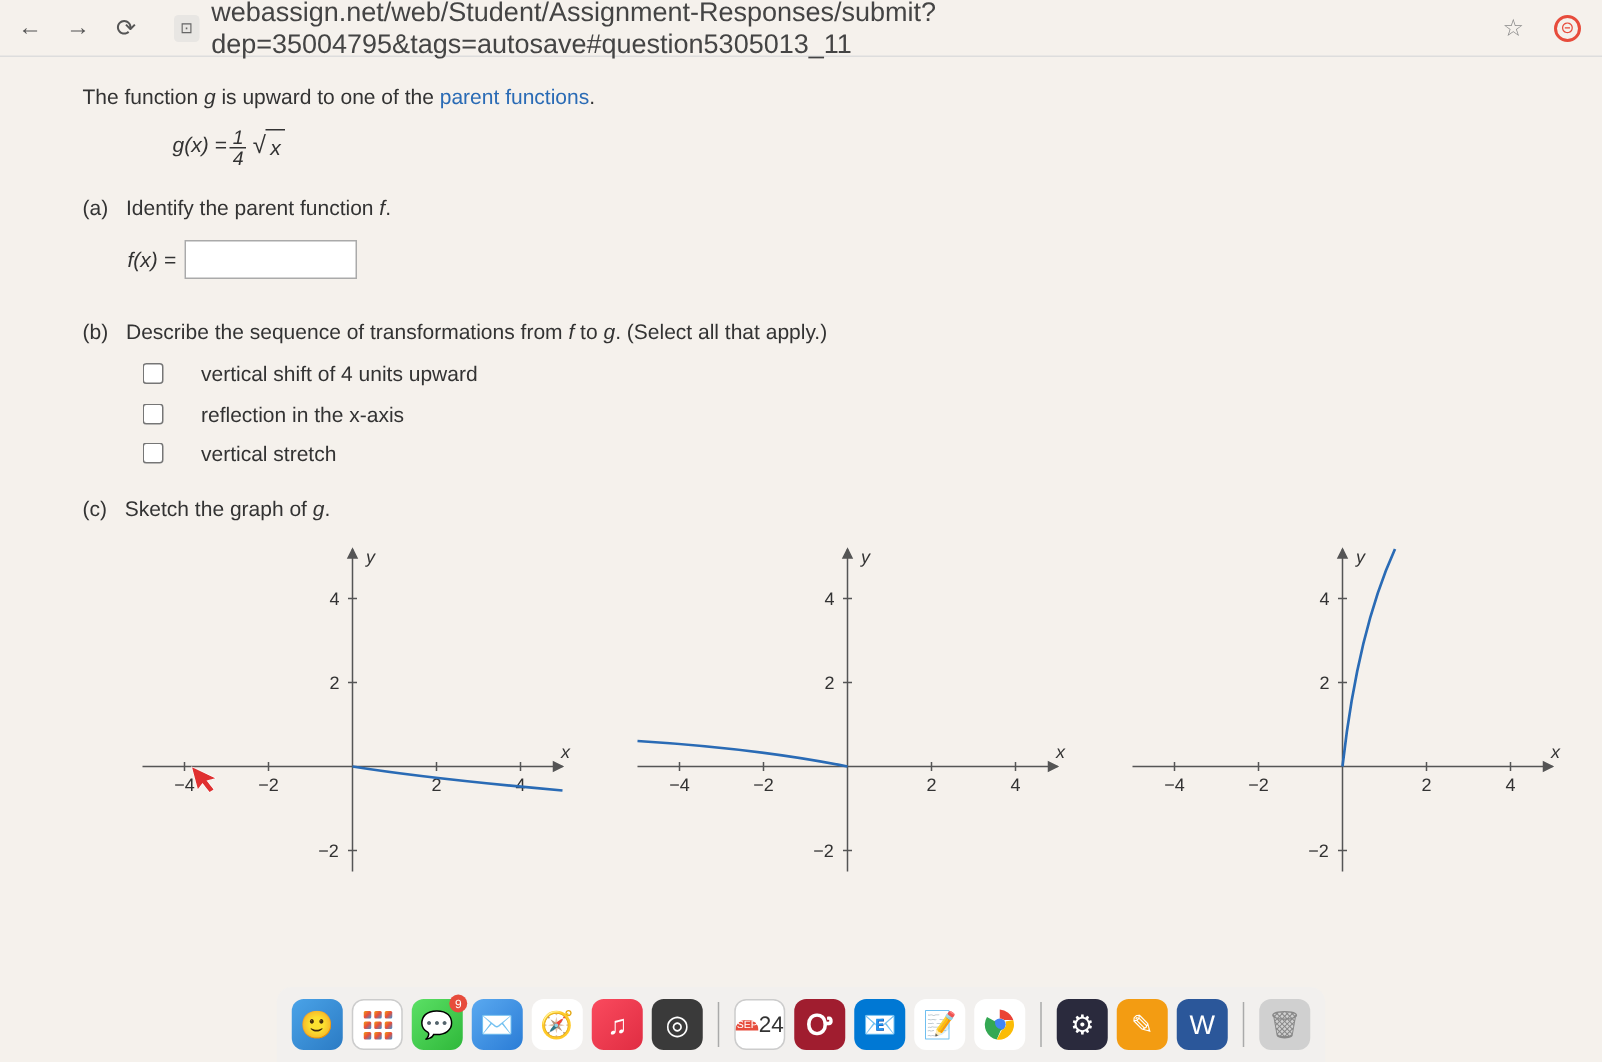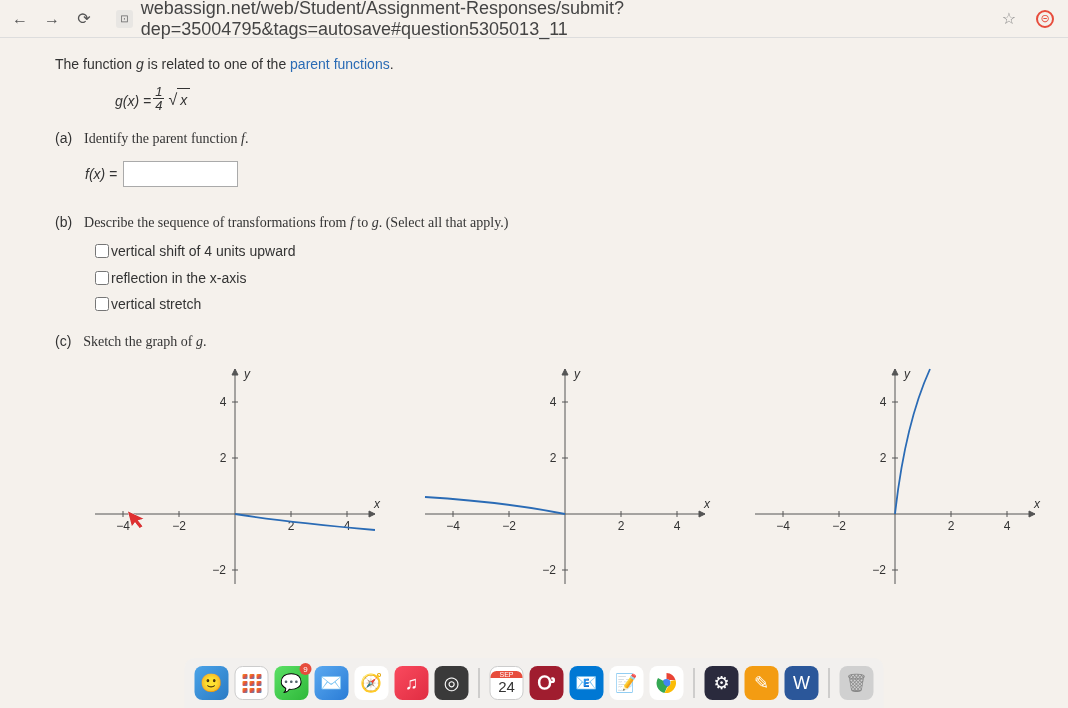--- a/index.html
+++ b/index.html
@@ -64,21 +64,21 @@
       color: #333;
       font-size: 14px;
       line-height: 1.6;
     }
     .intro { margin-bottom: 8px; }
     .link-text { color: #2a6bb5; }
     .formula {
       margin: 10px 0 15px 60px;
       font-style: italic;
       display: flex;
-      align-items: flex-end;
+      align-items: flex-start;
     }
     .frac {
       display: inline-flex;
       flex-direction: column;
       align-items: center;
       vertical-align: middle;
       margin: 0 2px;
       font-size: 13px;
       line-height: 1;
     }
@@ -94,21 +94,20 @@
     .part {
       margin: 15px 0;
     }
     .part-label {
       display: inline-block;
       vertical-align: top;
     }
     .part-body {
       display: inline-block;
       margin-left: 8px;
-      font-family: Liberation Serif, serif;
     }
     .answer-row {
       margin: 10px 0 24px 30px;
       display: flex;
       align-items: center;
       gap: 6px;
     }
     .answer-input {
       width: 115px;
       height: 26px;
@@ -116,21 +115,21 @@
       background: #fff;
       padding: 2px 4px;
       font-size: 13px;
     }
     .checkboxes {
       margin: 6px 0 0 40px;
     }
     .check-row {
       display: flex;
       align-items: center;
-      gap: 2px;
+      gap: 25px;
       margin: 4px 0;
     }
     .check-row input[type="checkbox"] {
       width: 14px;
       height: 14px;
     }
     .graphs {
       display: flex;
       gap: 30px;
       margin-top: 10px;
@@ -171,21 +170,21 @@
       font-size: 18px;
       color: white;
     }
     .di-finder { background: linear-gradient(135deg,#4aa3e8,#2b7bc4); }
     .di-lp { background: #fff; border: 1px solid #ccc; }
     .di-msg { background: linear-gradient(135deg,#5be065,#2fb83a); }
     .di-mail { background: linear-gradient(135deg,#5aa9f0,#2a7cd6); }
     .di-safari { background: #fff; color:#0a84ff; }
     .di-music { background: linear-gradient(135deg,#fa4a5e,#e02d42); }
     .di-app { background: #3a3a3a; }
-    .di-cal { background: #fff; color:#333; flex-direction: column; font-size: 9px; border: 1px solid #ccc;}
+    .di-cal { background: #fff; color:#333; flex-direction: row; font-size: 9px; border: 1px solid #ccc;}
     .di-cal .month { background:#e74c3c; color:#fff; width:100%; text-align:center; border-radius: 6px 6px 0 0; font-size:7px;}
     .di-cal .day { font-size: 15px; font-weight: 500;}
     .di-ou { background:#a01d2f; font-weight:bold;}
     .di-outlook { background:#0078d4;}
     .di-todo { background:#fff; color:#333;}
     .di-chrome { background:#fff;}
     .di-ps { background:#2a2a3d;}
     .di-pen { background:#f39c12;}
     .di-word { background:#2b579a;}
     .di-trash { background: #d0d0d0; color:#888;}
@@ -219,21 +218,21 @@
   <div class="url-bar">
     <div class="site-icon">⊡</div>
     <span class="url-text">webassign.net/web/Student/Assignment-Responses/submit?dep=35004795&amp;tags=autosave#question5305013_11</span>
   </div>
   <div class="star-icon">☆</div>
   <div class="ext-icon">⊝</div>
 </div>
 
 <div class="content">
   <div class="intro">
-    <span>The function </span><i>g</i><span> is related to one of the </span><span class="link-text">parent functions</span><span>.</span>
+    <span>The function </span><i>g</i><span> is upward to one of the </span><span class="link-text">parent functions</span><span>.</span>
   </div>
   <div class="formula">
     <span>g(x) = </span>
     <span class="frac">
       <span class="num">1</span>
       <span class="den">4</span>
     </span>
     <span class="sqrt">
       <span class="sqrt-sym">√</span>
       <span class="sqrt-rad">x</span>

